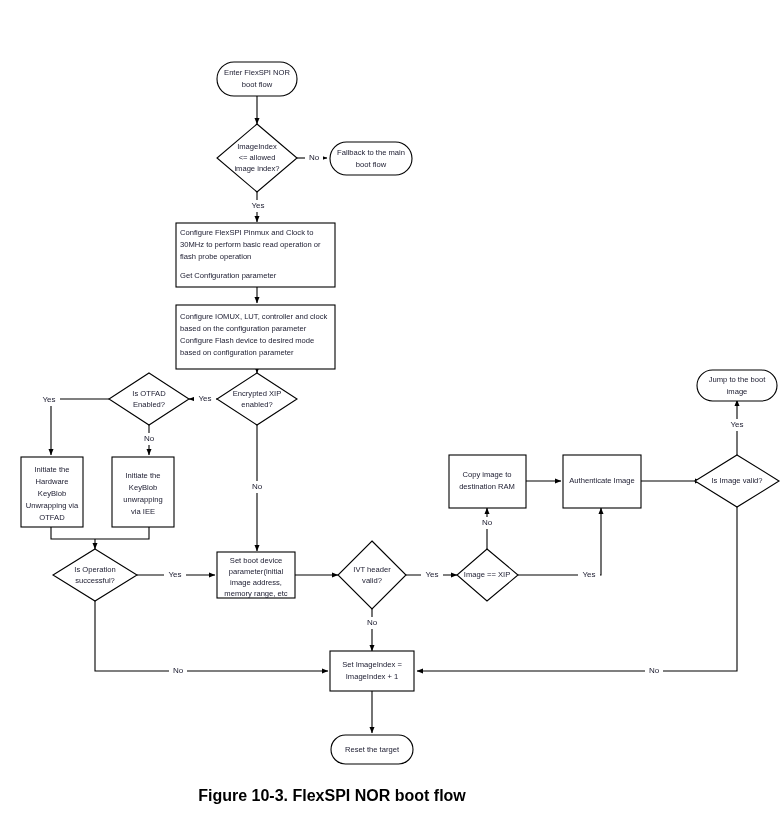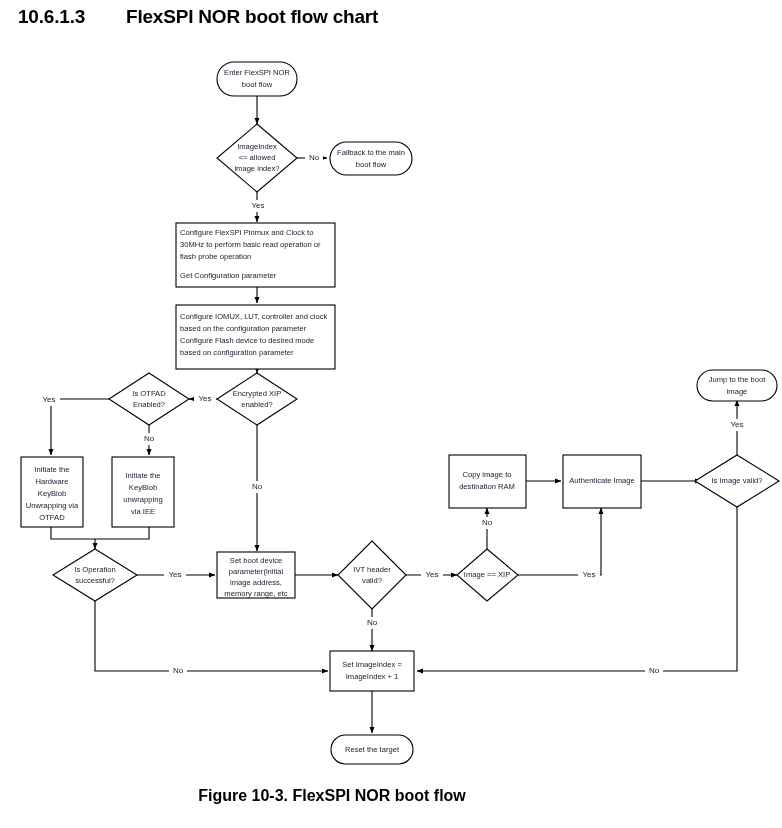--- a/index.html
+++ b/index.html
@@ -77,23 +77,20 @@
   }
   svg#flow text.lbl-left {
     text-anchor: start;
   }
 </style>
 </head>
 <body>
 
 <div id="page">
 
-  <div id="heading">
-    <span class="num">10.6.1.3</span><span>FlexSPI NOR boot flow chart</span>
-  </div>
 
   <svg id="flow" viewBox="0 0 782 828">
     <defs>
       <marker id="arr" markerWidth="7" markerHeight="7" refX="6.2" refY="2.6" orient="auto" markerUnits="userSpaceOnUse">
         <path d="M0,0 L6.5,2.6 L0,5.2 z" fill="#000000"></path>
       </marker>
     </defs>
 
     <path class="conn" d="M257,96 L257,124" marker-end="url(#arr)"></path>
 

